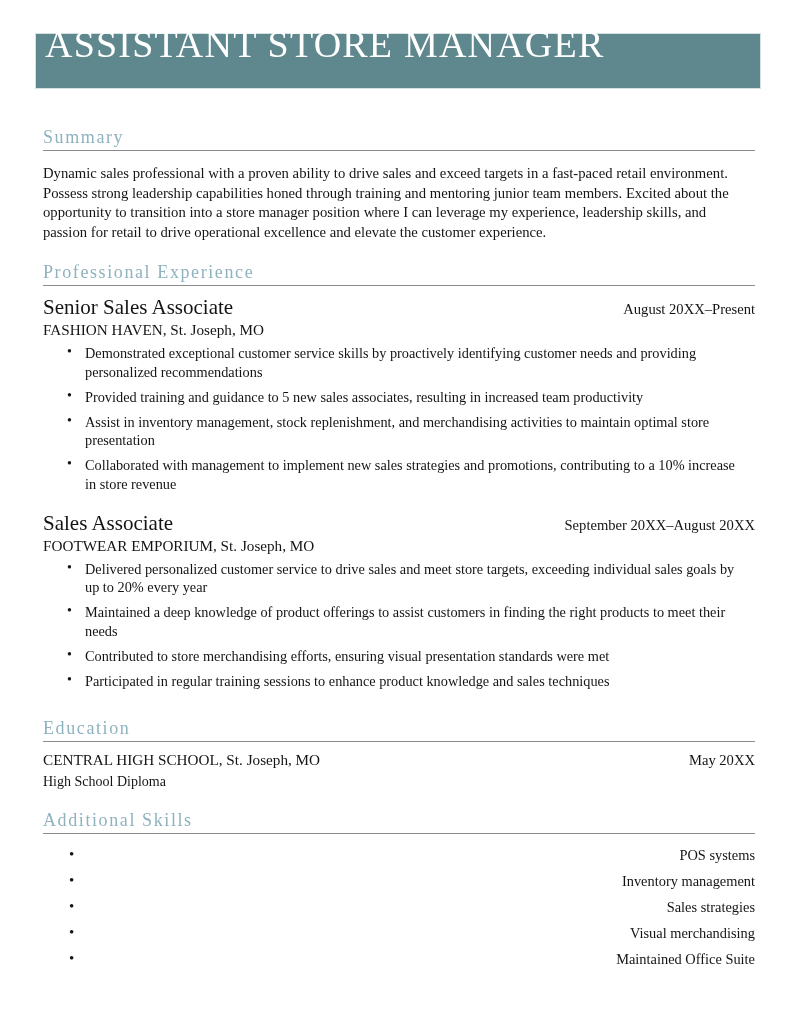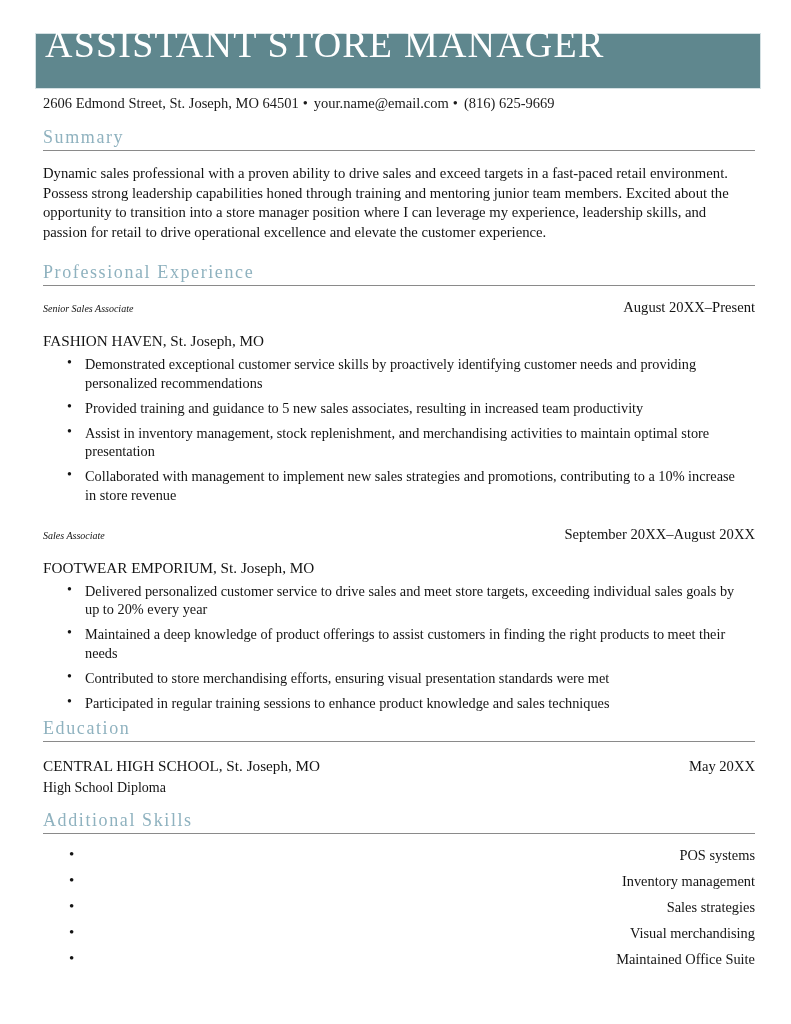--- a/index.html
+++ b/index.html
@@ -95,36 +95,35 @@
   .job {
     margin-top: 12px;
   }
   .job-headrow {
     display: flex;
     justify-content: space-between;
     align-items: baseline;
     width: 712px;
   }
   .job-title {
-    font-size: 10px;
-    line-height: 19px;
-    color: #141414;
-    font-style: italic;
+    font-size: 21px;
+    line-height: 19px;
+    color: #141414;
   }
   .job-dates {
     font-size: 14.6px;
     line-height: 19px;
     color: #141414;
     white-space: nowrap;
   }
   .job-company {
     font-size: 15.2px;
     line-height: 20px;
     color: #141414;
-    margin-top: 13px;
+    margin-top: 1px;
   }
 
   ul.bullets {
     list-style: none;
     margin: 4px 0 0 0;
     padding: 0;
   }
   ul.bullets > li {
     position: relative;
     padding-left: 42px;
@@ -159,21 +158,21 @@
     left: 26px;
     font-size: 15px;
   }
 
   
   .edu-headrow {
     display: flex;
     justify-content: space-between;
     align-items: center;
     width: 712px;
-    margin-top: 14px;
+    margin-top: 8px;
   }
   .edu-school {
     font-size: 15.2px;
     line-height: 20px;
     color: #141414;
   }
   .edu-date {
     font-size: 14.6px;
     line-height: 20px;
     color: #141414;
@@ -188,23 +187,20 @@
 </style>
 </head>
 <body>
 
 <div class="page">
 
   <div class="name-banner">
     <h1 class="name-text">ASSISTANT STORE MANAGER</h1>
   </div>
 
-  <div class="contact-line">
-    <span>2606 Edmond Street, St. Joseph, MO 64501</span><span class="contact-sep">•</span><span>your.name@email.com</span><span class="contact-sep">•</span><span>(816) 625-9669</span>
-  </div>
 
   <div class="section" style="top:128px;">
     <h2 class="section-title">Summary</h2>
     <div class="section-rule"></div>
     <p class="summary-body">Dynamic sales professional with a proven ability to drive sales and exceed targets in a fast-paced retail environment. Possess strong leadership capabilities honed through training and mentoring junior team members. Excited about the opportunity to transition into a store manager position where I can leverage my experience, leadership skills, and passion for retail to drive operational excellence and elevate the customer experience.</p>
   </div>
 
   <div class="section" style="top:263px;">
     <h2 class="section-title">Professional Experience</h2>
     <div class="section-rule"></div>

